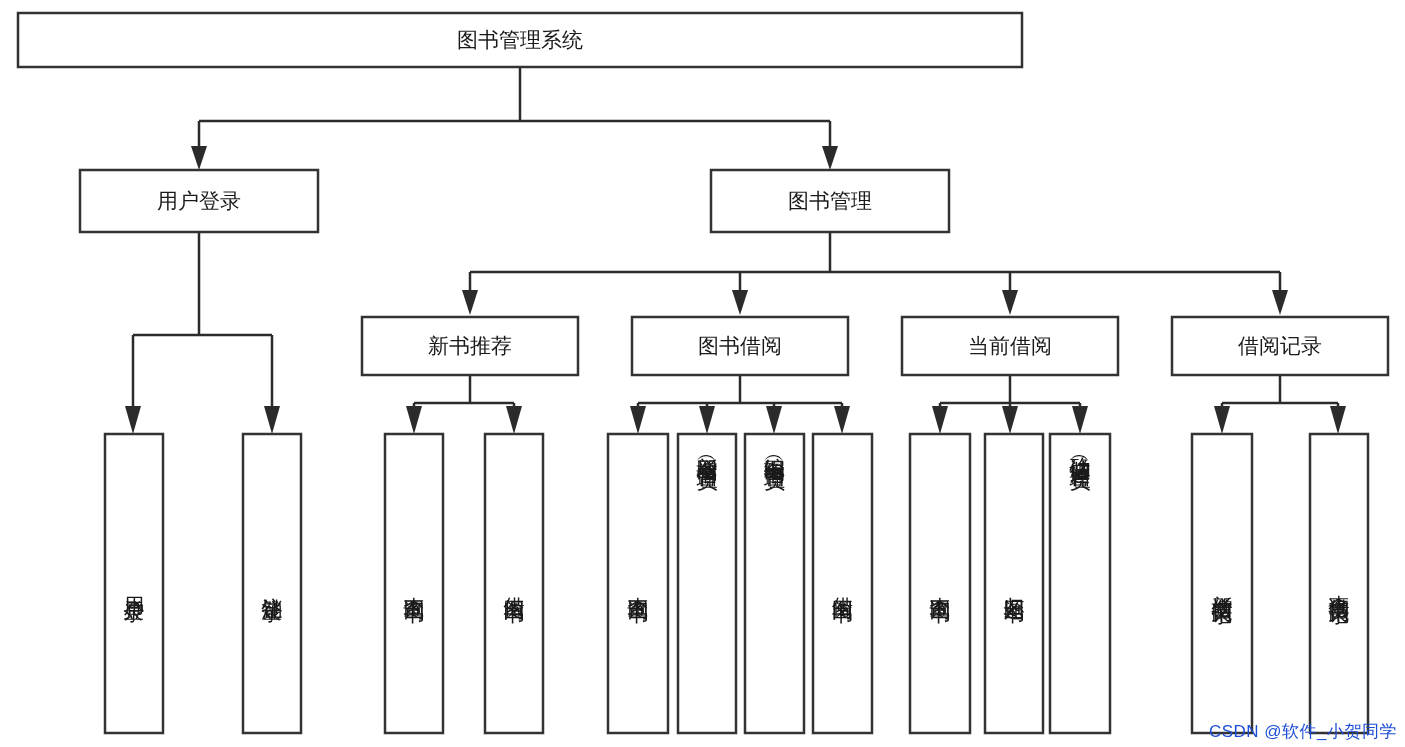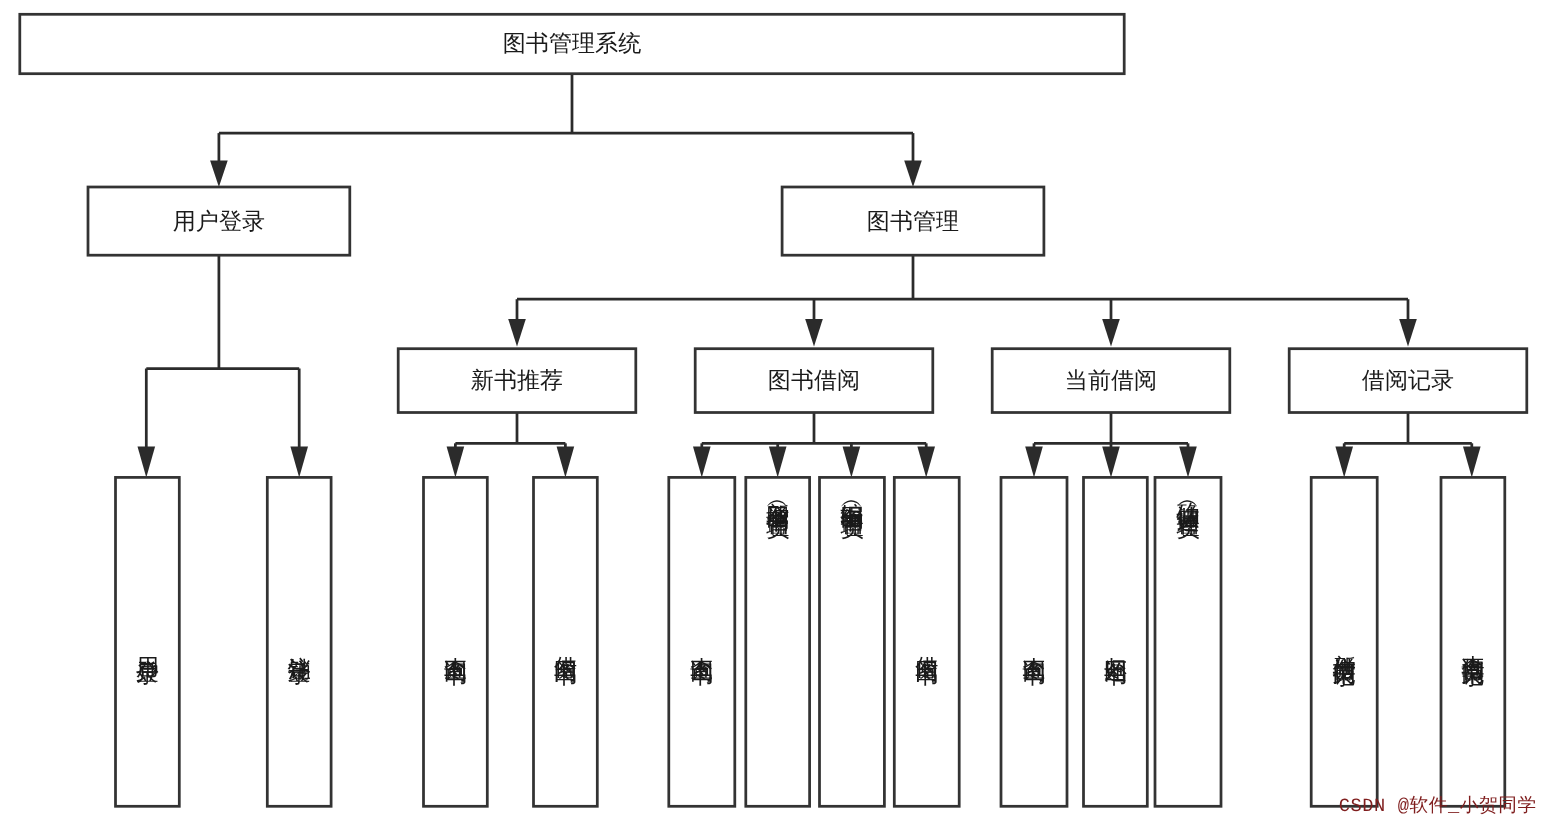--- a/index.html
+++ b/index.html
@@ -59,23 +59,23 @@
     text-orientation: upright;
     letter-spacing: 2px;
     line-height: 1.05;
     white-space: nowrap;
     pointer-events: none;
   }
   .watermark {
     position: absolute;
     right: 8px;
     bottom: 4px;
-    font-family: Liberation Mono, monospace;
+    font-family: Liberation Sans, sans-serif;
     font-size: 17px;
-    color: #7f1d1d;
+    color: #1d4ed8;
     letter-spacing: 0.5px;
     white-space: nowrap;
   }
 </style>
 </head>
 <body>
 
 <div id="diagram-root">
 
   <svg class="diagram-canvas" viewBox="0 0 1405 747" xmlns="http://www.w3.org/2000/svg">

